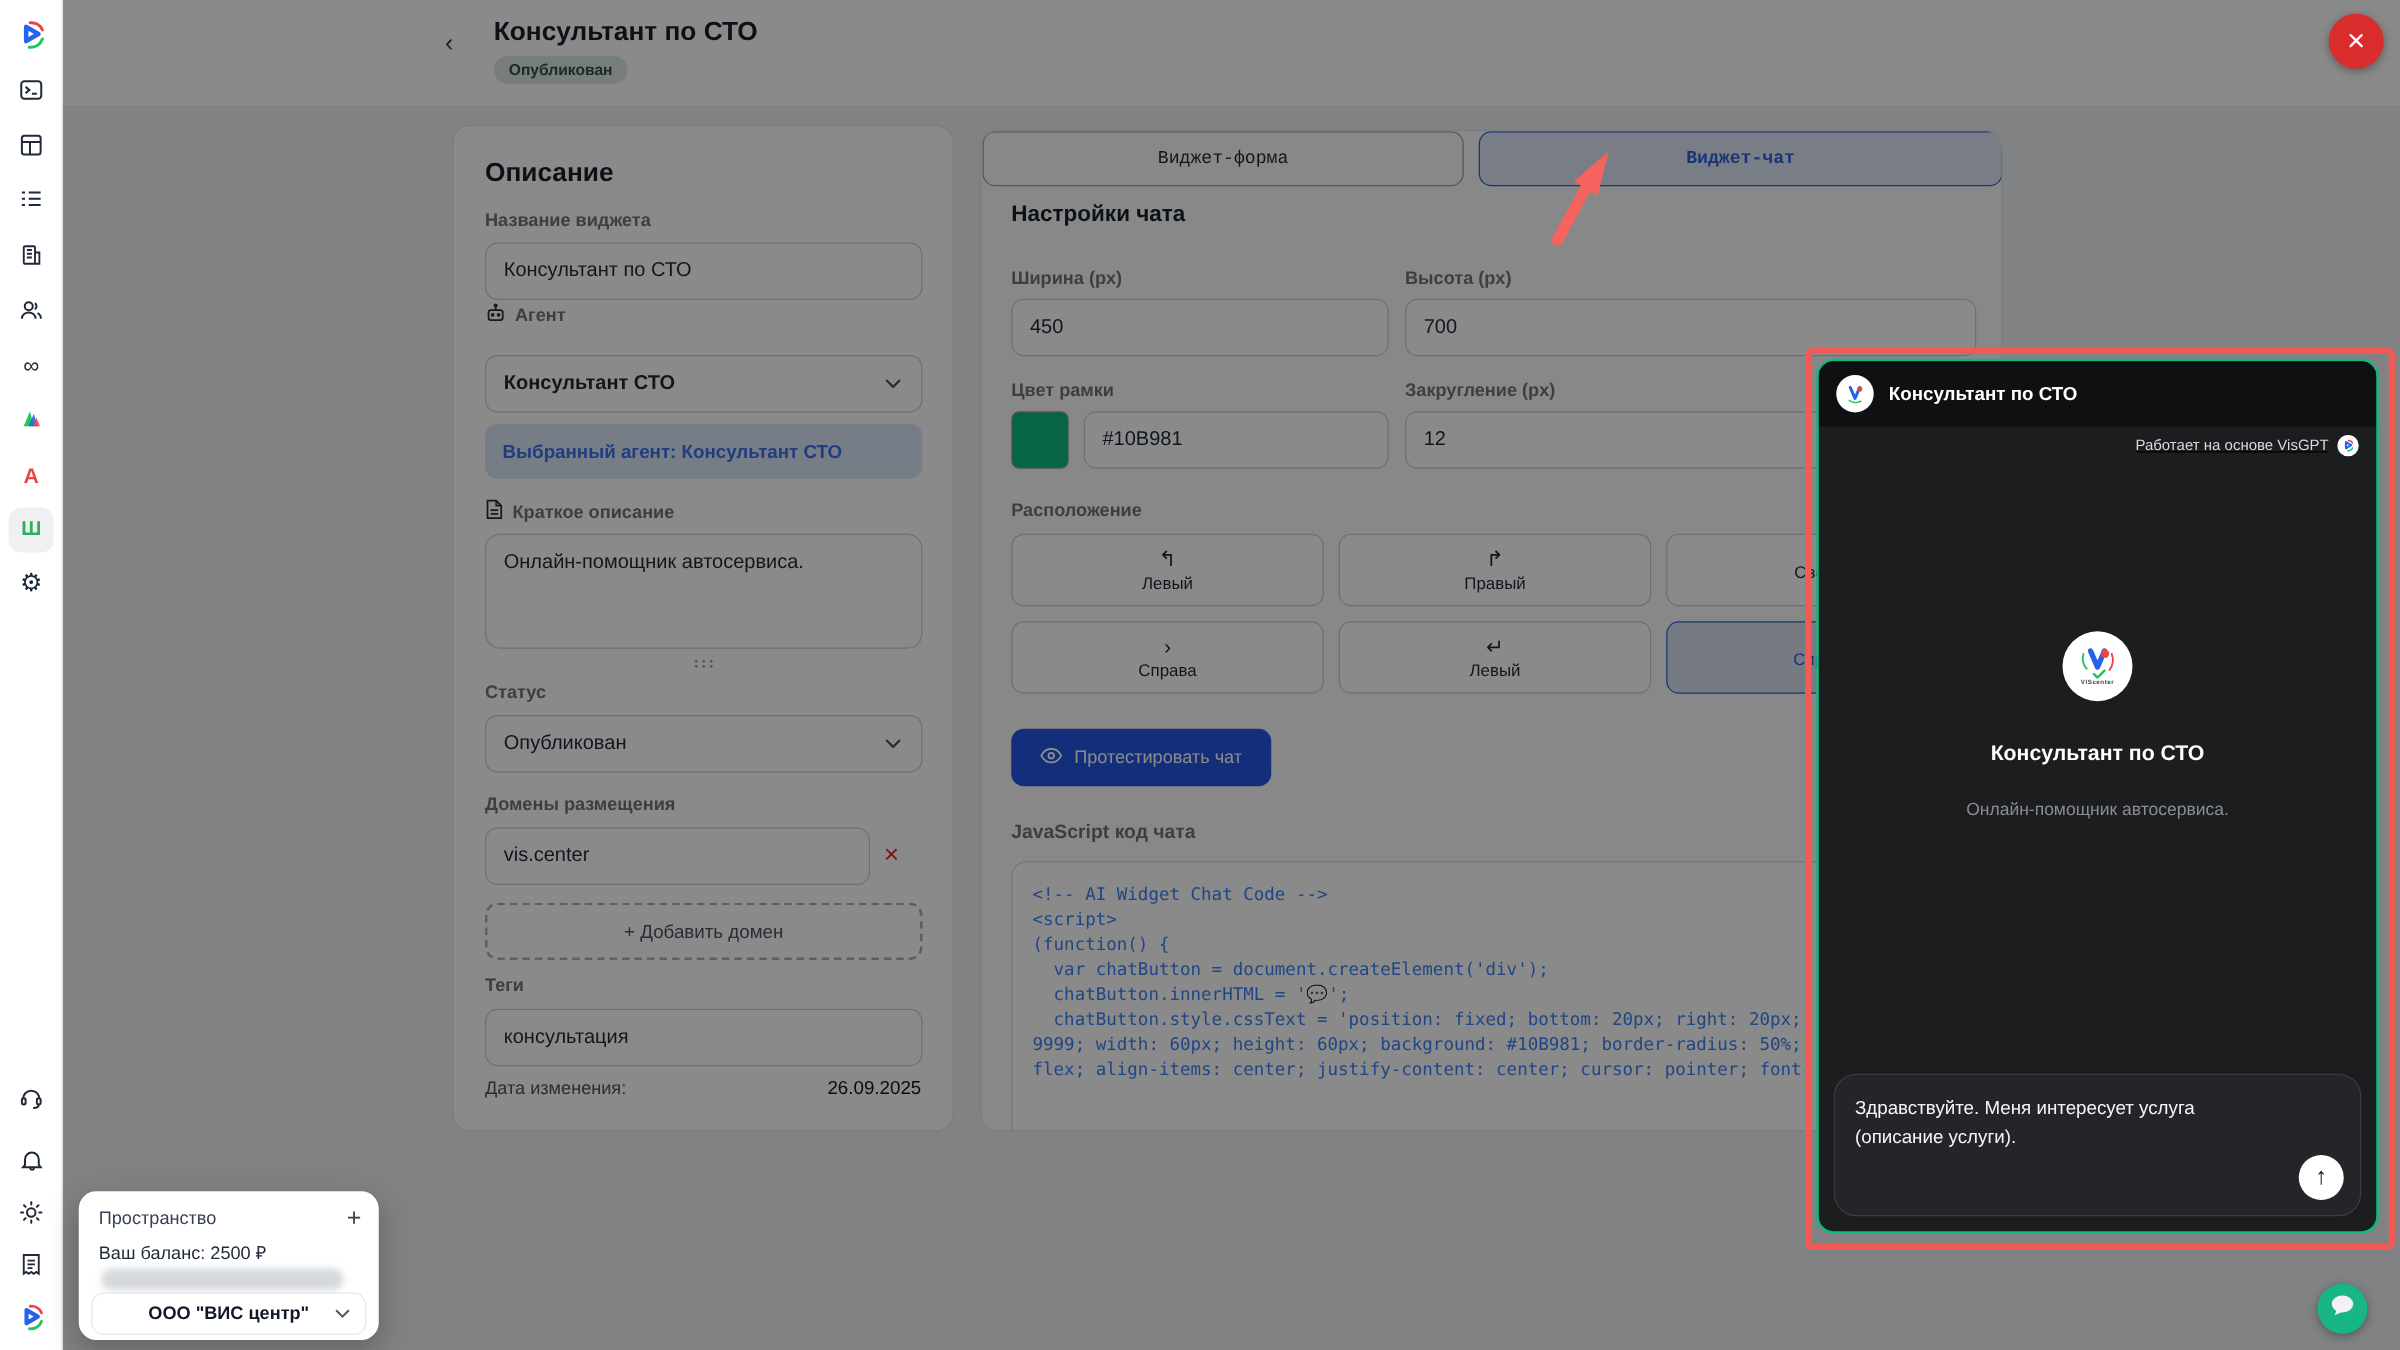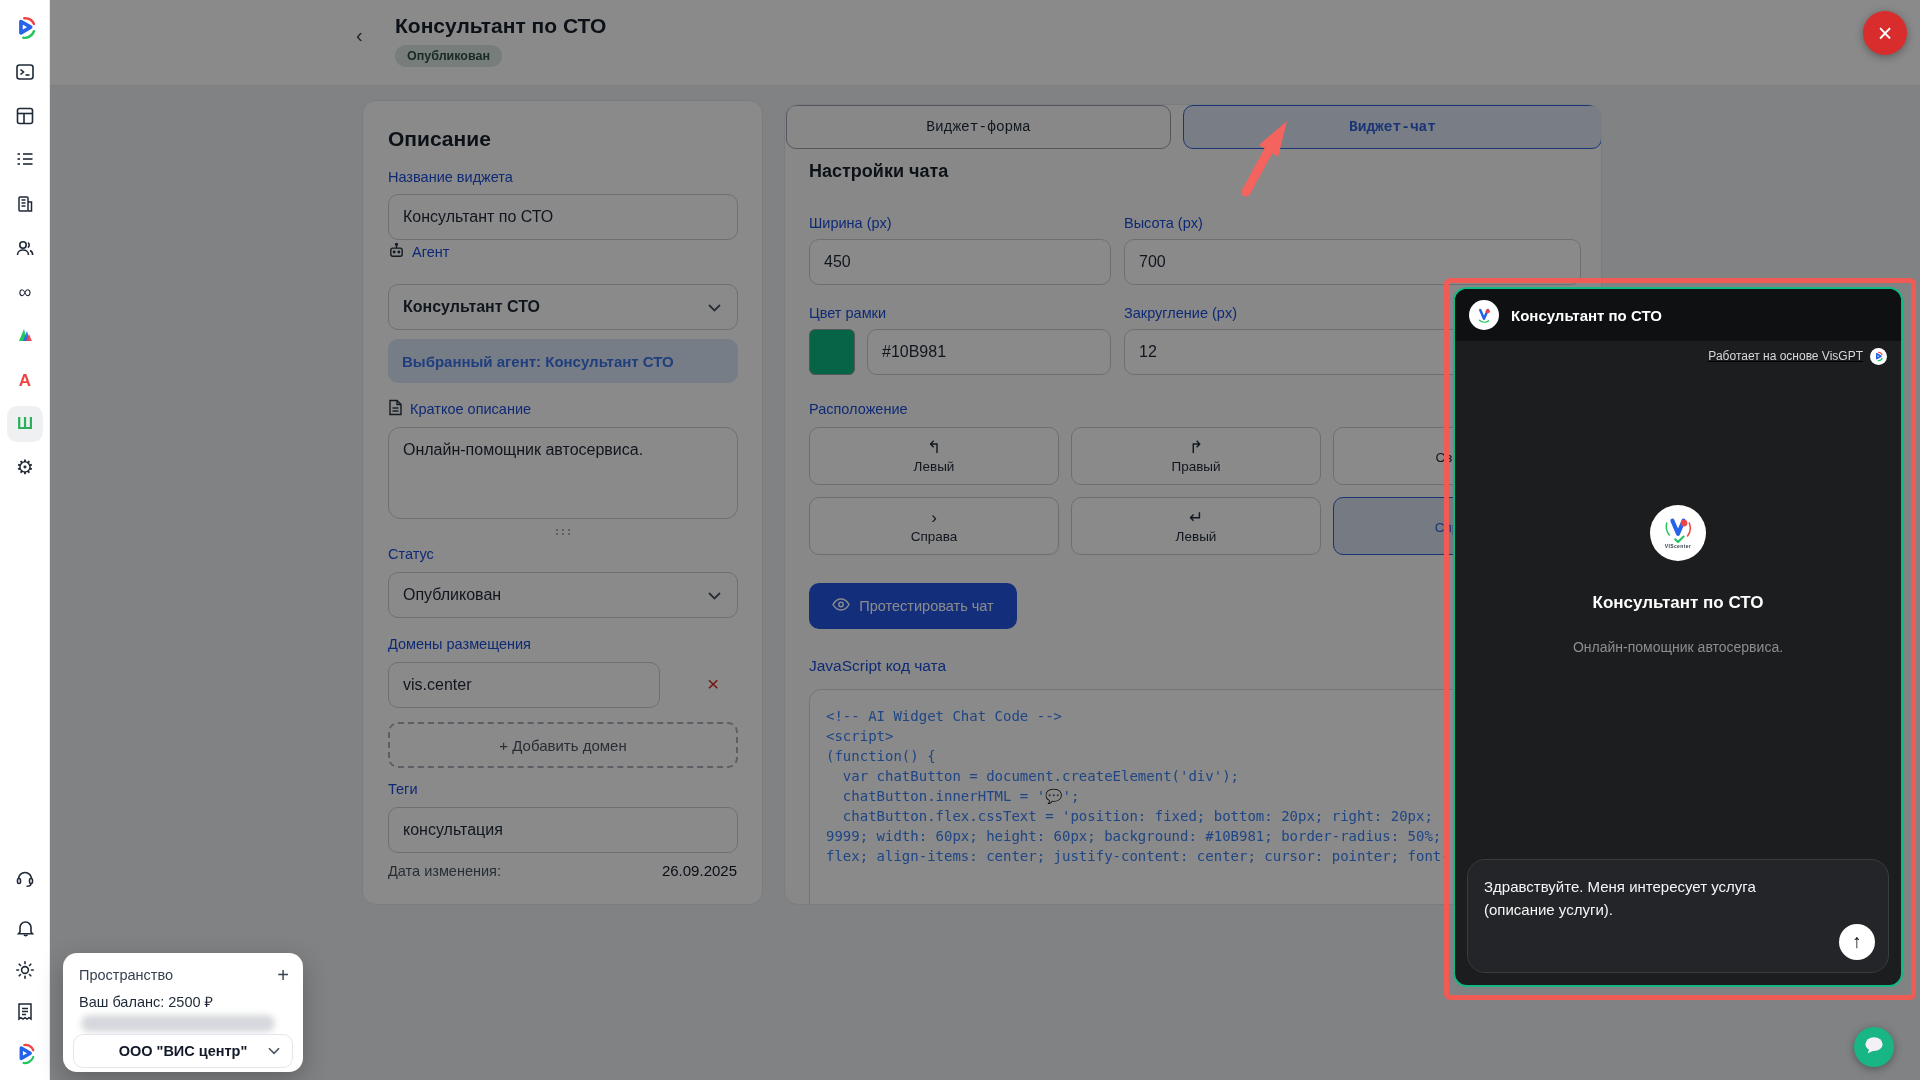--- a/index.html
+++ b/index.html
@@ -8,21 +8,21 @@
   .stage { position:relative; width:1920px; height:1080px; overflow:hidden; }
   .abs { position:absolute; }
 
   
   .topbar { left:50px; top:0; width:1870px; height:86px; background:#ffffff; border-bottom:1px solid #e7e9ec; }
   .content-bg { left:50px; top:86px; width:1870px; height:994px; background:#eef0f2; }
   .card { background:#ffffff; border:1px solid #e3e6ea; border-radius:14px; overflow:hidden; }
 
   .h1 { font-size:21px; font-weight:bold; color:#16202b; }
   .h2 { font-size:18px; font-weight:bold; color:#16202b; }
-  .lbl { font-size:14.5px; font-weight:normal; color:#1d4ed8; display:flex; align-items:center; gap:7px; }
+  .lbl { font-size:14.5px; font-weight:bold; color:#737373; display:flex; align-items:center; gap:7px; }
   .inp { background:#fff; border:1px solid #c9ced6; border-radius:10px; display:flex; align-items:center;
          padding:0 14px; font-size:16px; color:#1f2937; }
   .sel-chev { position:absolute; right:16px; top:50%; transform:translateY(-50%); }
   .badge { background:#dce8e2; color:#2f4f49; font-size:12.5px; font-weight:bold;
            border-radius:12px; padding:4px 12px; display:inline-block; }
   .infobox { background:#dbe7f8; border-radius:10px; display:flex; align-items:center; padding:12px 14px;
              font-size:15px; font-weight:bold; color:#3b74e8; }
   .dashedbtn { border:2px dashed #aab1ba; border-radius:10px; display:flex; align-items:center; justify-content:center;
                font-size:15px; color:#4b5563; background:transparent; cursor:pointer; }
   .tab { border-radius:10px; display:flex; align-items:center; justify-content:center; font-size:14.5px; cursor:pointer;font-family:Liberation Mono, monospace; }
@@ -156,21 +156,21 @@
 
     <div class="abs lbl" style="left:25px;top:445px;">Статус</div>
     <div class="abs inp" style="left:25px;top:471px;width:350px;height:46px;">
       <span>Опубликован</span>
       <span class="sel-chev"><svg width="13" height="8" viewBox="0 0 13 8" fill="none" stroke="#4b5563" stroke-width="1.8">
             <polyline points="1,1 6.5,6.5 12,1"></polyline>
           </svg></span>
     </div>
 
     <div class="abs lbl" style="left:25px;top:535px;">Домены размещения</div>
-    <div class="abs inp" style="left:25px;top:561px;width:272px;height:46px;">vis.center</div>
+    <div class="abs inp" style="left:25px;top:561px;width:308px;height:46px;">vis.center</div>
     <div class="abs" style="left:344px;top:571px;color:#dc2626;font-size:21px;cursor:pointer;">×</div>
     <div class="abs dashedbtn" style="left:25px;top:621px;width:350px;height:46px;">+ Добавить домен</div>
 
     <div class="abs lbl" style="left:25px;top:680px;">Теги</div>
     <div class="abs inp" style="left:25px;top:706px;width:350px;height:46px;">консультация</div>
 
     <div class="abs" style="left:25px;top:762px;font-size:14.5px;color:#4b5563;">Дата изменения:</div>
     <div class="abs" style="right:25px;top:761px;font-size:15px;color:#111827;">26.09.2025</div>
   </div>
 
@@ -225,21 +225,21 @@
       <span>Протестировать чат</span>
     </div>
 
     <div class="abs lbl" style="left:24px;top:552px;font-size:15.5px;">JavaScript код чата</div>
     <div class="abs codebox" style="left:24px;top:584px;width:772px;height:260px;">
       <div class="cl">&lt;!-- AI Widget Chat Code --&gt;</div>
       <div class="cl">&lt;script&gt;</div>
       <div class="cl">(function() {</div>
       <div class="cl">  var chatButton = document.createElement('div');</div>
       <div class="cl">  chatButton.innerHTML = '💬';</div>
-      <div class="cl">  chatButton.flex.cssText = 'position: fixed; bottom: 20px; right: 20px;</div>
+      <div class="cl">  chatButton.style.cssText = 'position: fixed; bottom: 20px; right: 20px;</div>
       <div class="cl">9999; width: 60px; height: 60px; background: #10B981; border-radius: 50%;</div>
       <div class="cl">flex; align-items: center; justify-content: center; cursor: pointer; font-</div>
     </div>
   </div>
 
   <div class="abs dim"></div>
 
   <div class="abs sidebar">
     <div class="sb-ic" style="top:10px;">
       <span>

